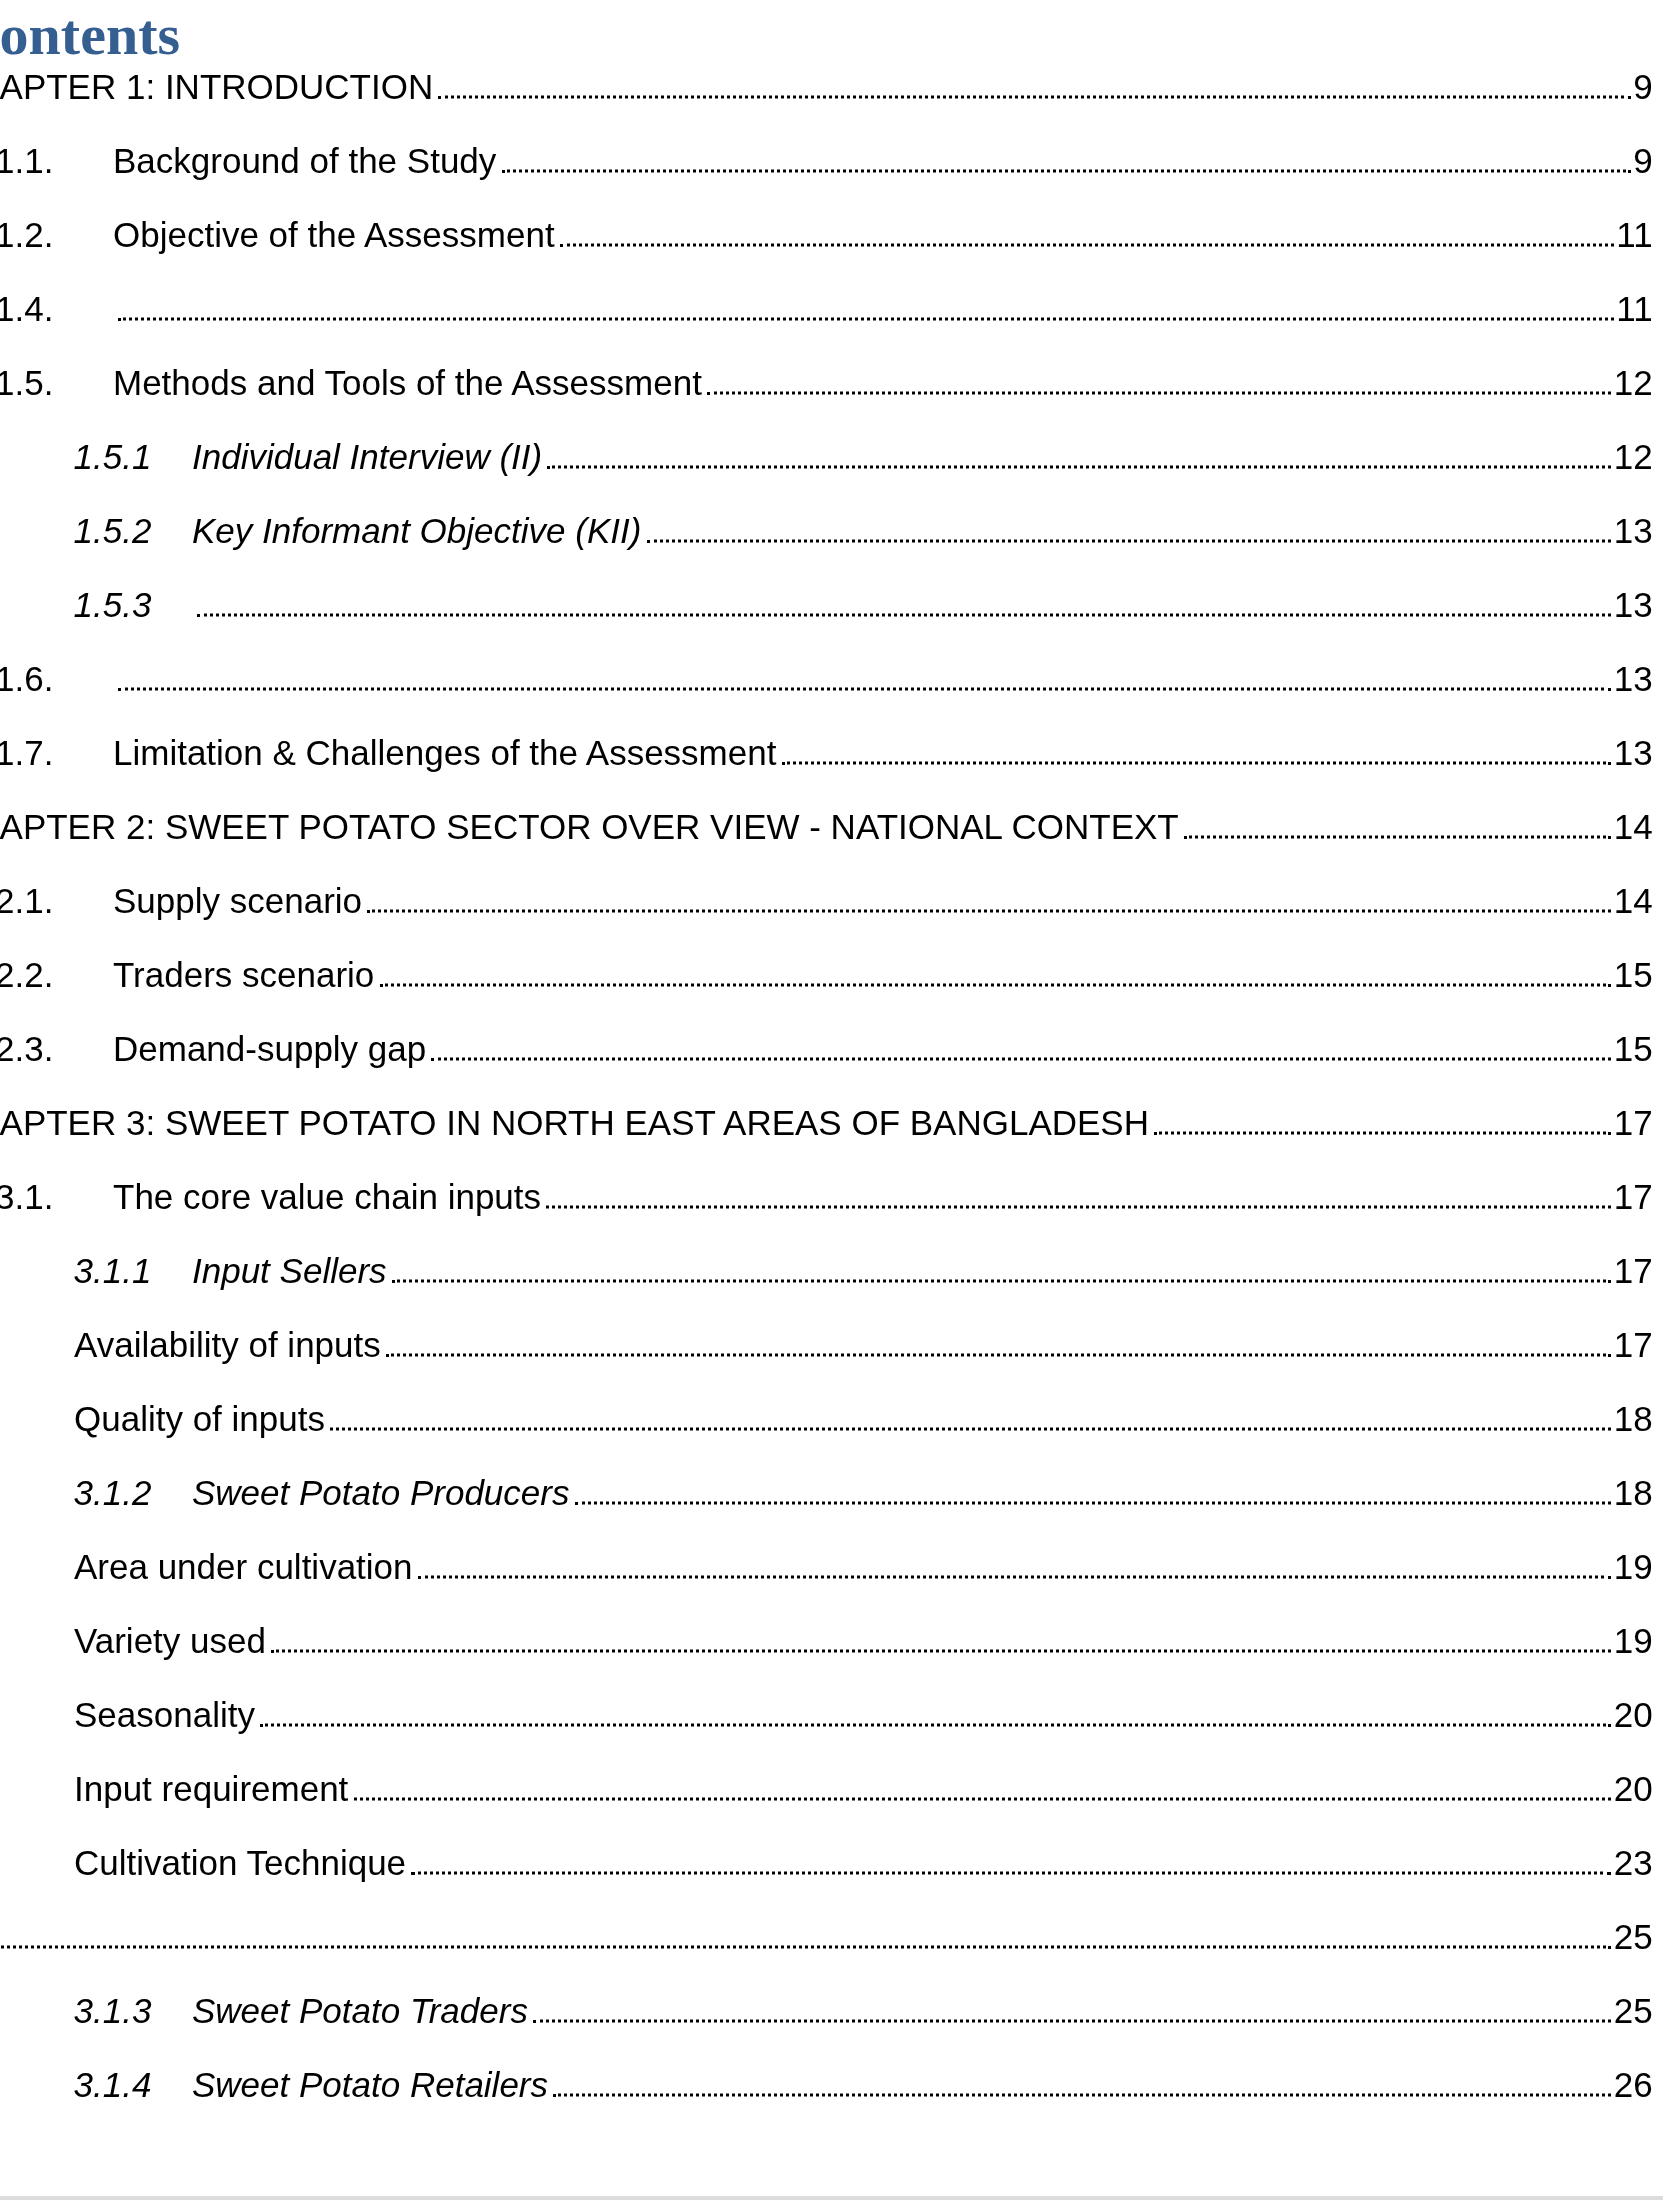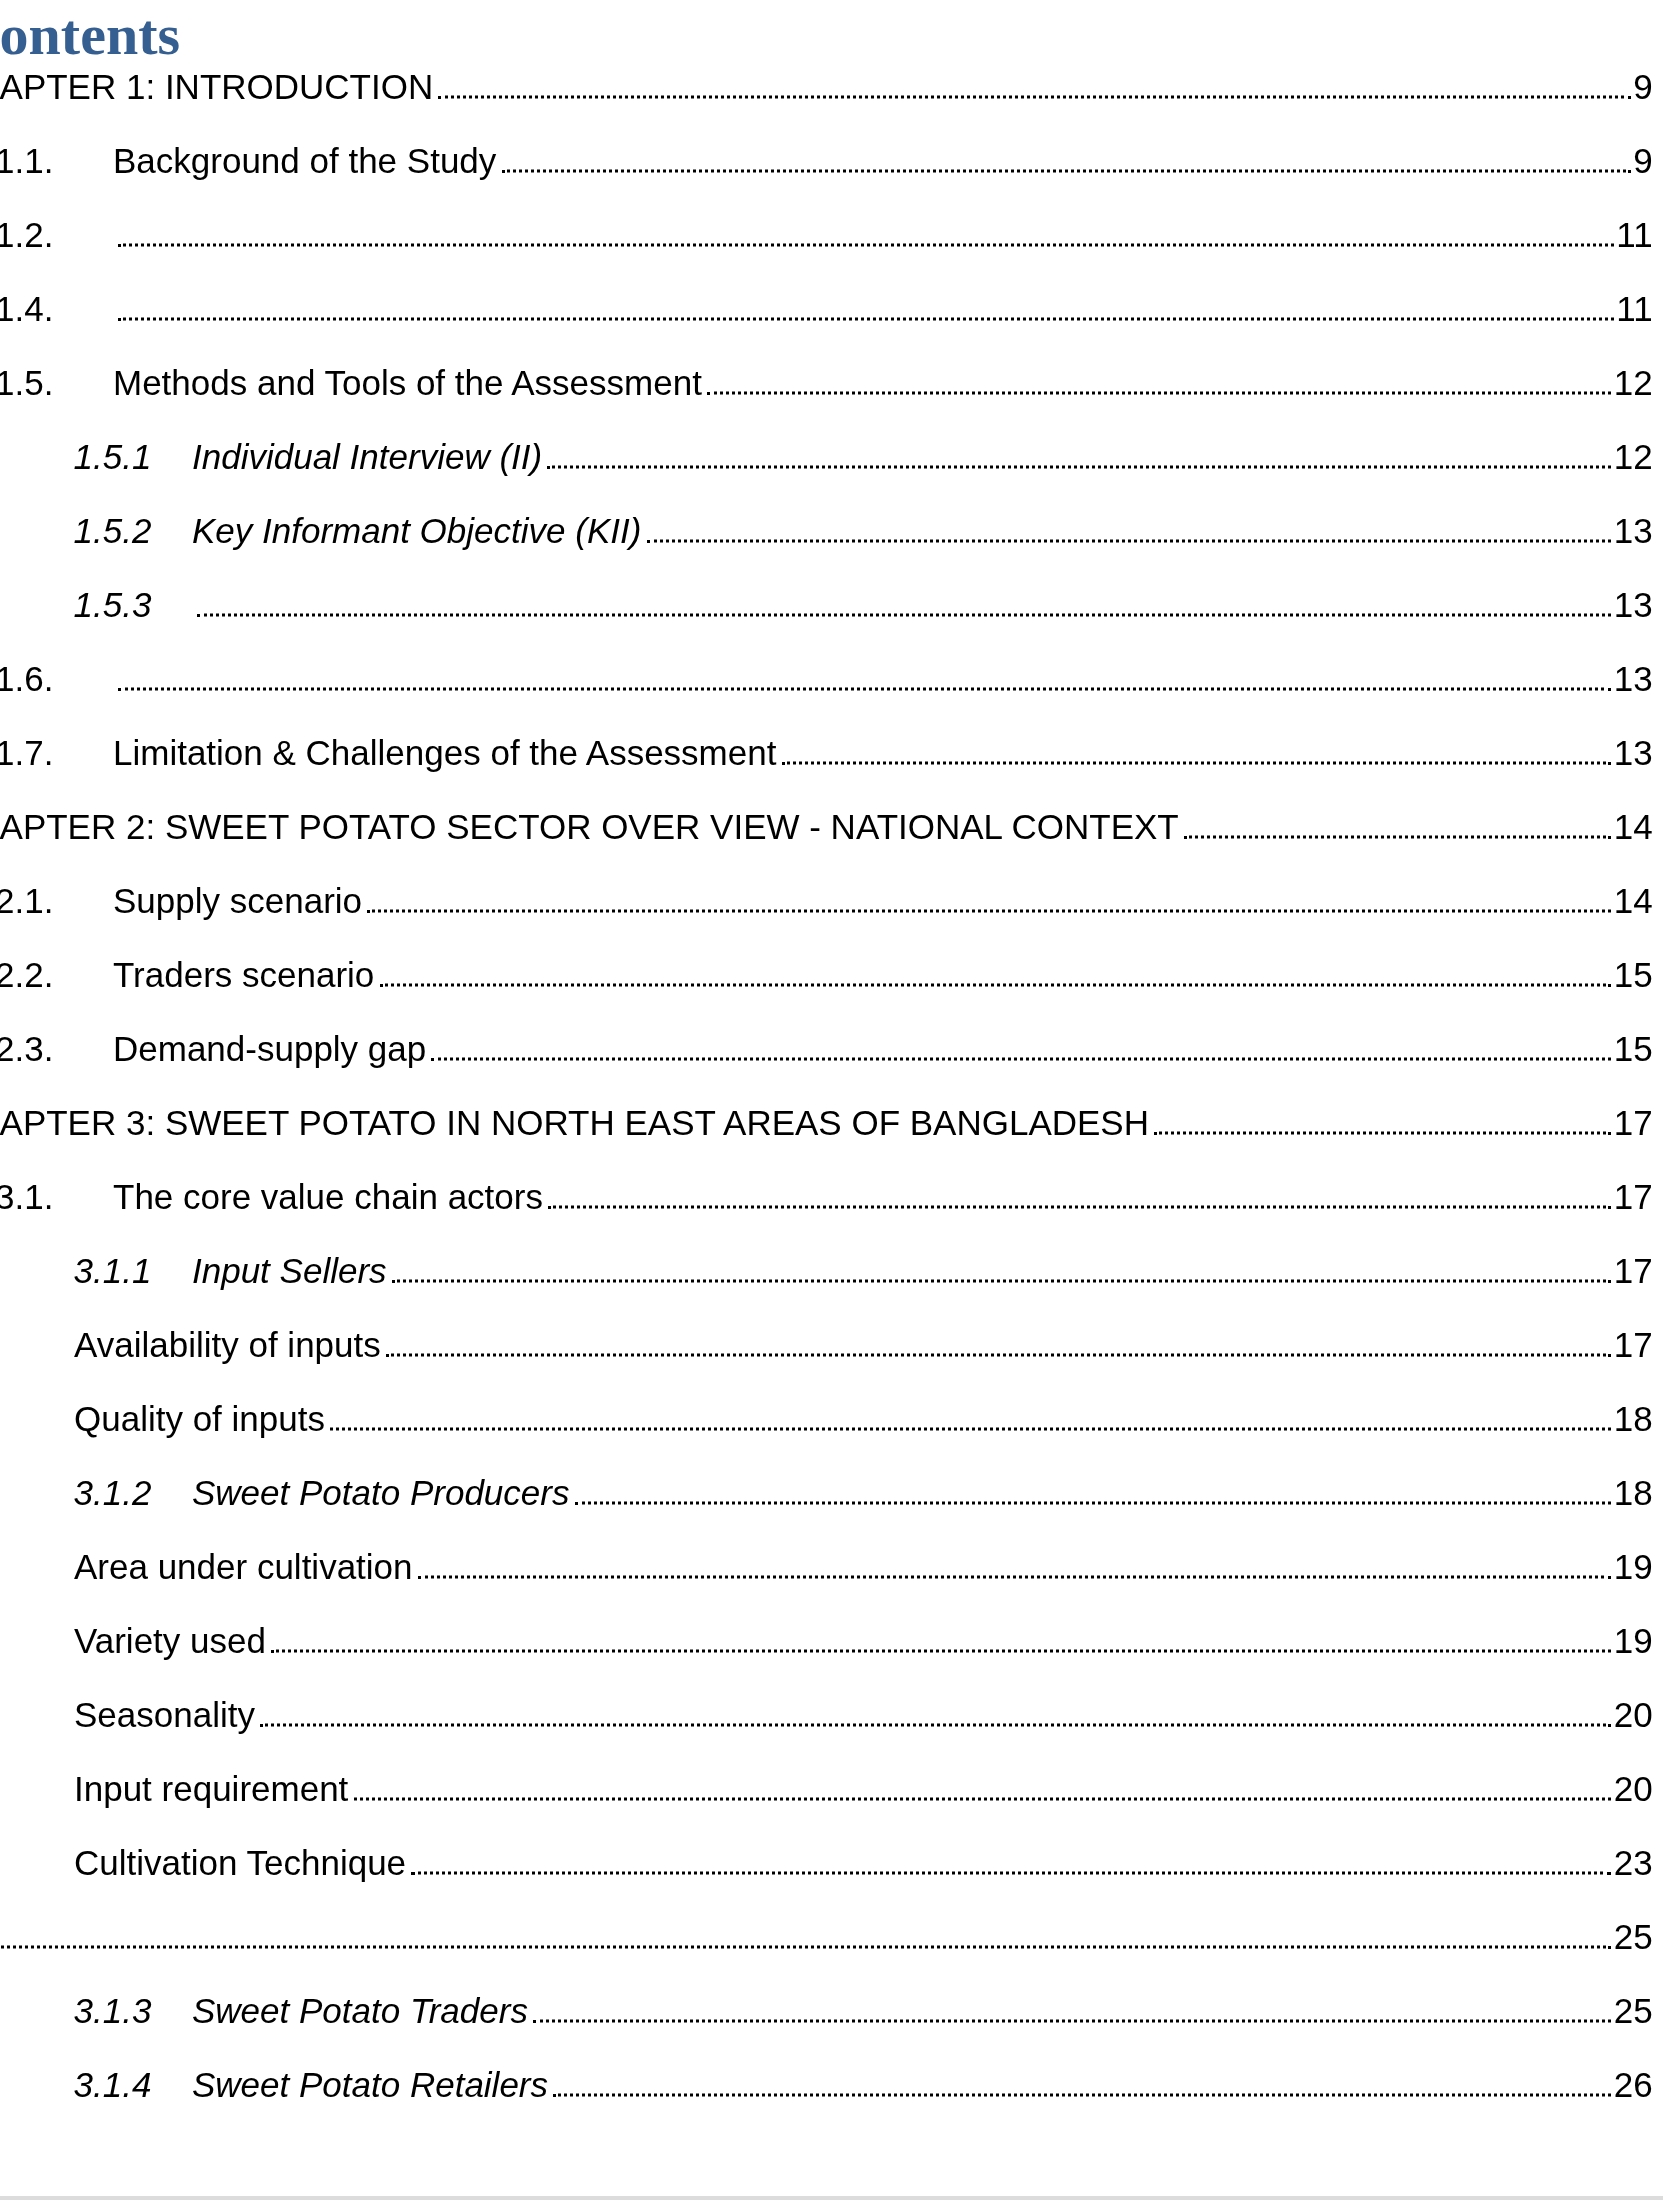--- a/index.html
+++ b/index.html
@@ -103,20 +103,21 @@
 
   <div class="toc-row l2">
     <span class="num">1.1.</span>
     <span class="label">Background of the Study</span>
     <span class="leader"></span>
     <span class="pagenum">9</span>
   </div>
 
   <div class="toc-row l2">
     <span class="num">1.2.</span>
+    <span class="label">Objective of the Assessment</span>
     <span class="leader"></span>
     <span class="pagenum">11</span>
   </div>
 
   <div class="toc-row l2">
     <span class="num">1.4.</span>
     <span class="leader"></span>
     <span class="pagenum">11</span>
   </div>
 
@@ -190,21 +191,21 @@
 
   <div class="toc-row chapter">
 
     <span class="label">CHAPTER 3: SWEET POTATO IN NORTH EAST AREAS OF BANGLADESH</span>
     <span class="leader"></span>
     <span class="pagenum">17</span>
   </div>
 
   <div class="toc-row l2">
     <span class="num">3.1.</span>
-    <span class="label">The core value chain actors</span>
+    <span class="label">The core value chain inputs</span>
     <span class="leader"></span>
     <span class="pagenum">17</span>
   </div>
 
   <div class="toc-row l3 italic">
     <span class="num">3.1.1</span>
     <span class="label">Input Sellers</span>
     <span class="leader"></span>
     <span class="pagenum">17</span>
   </div>

